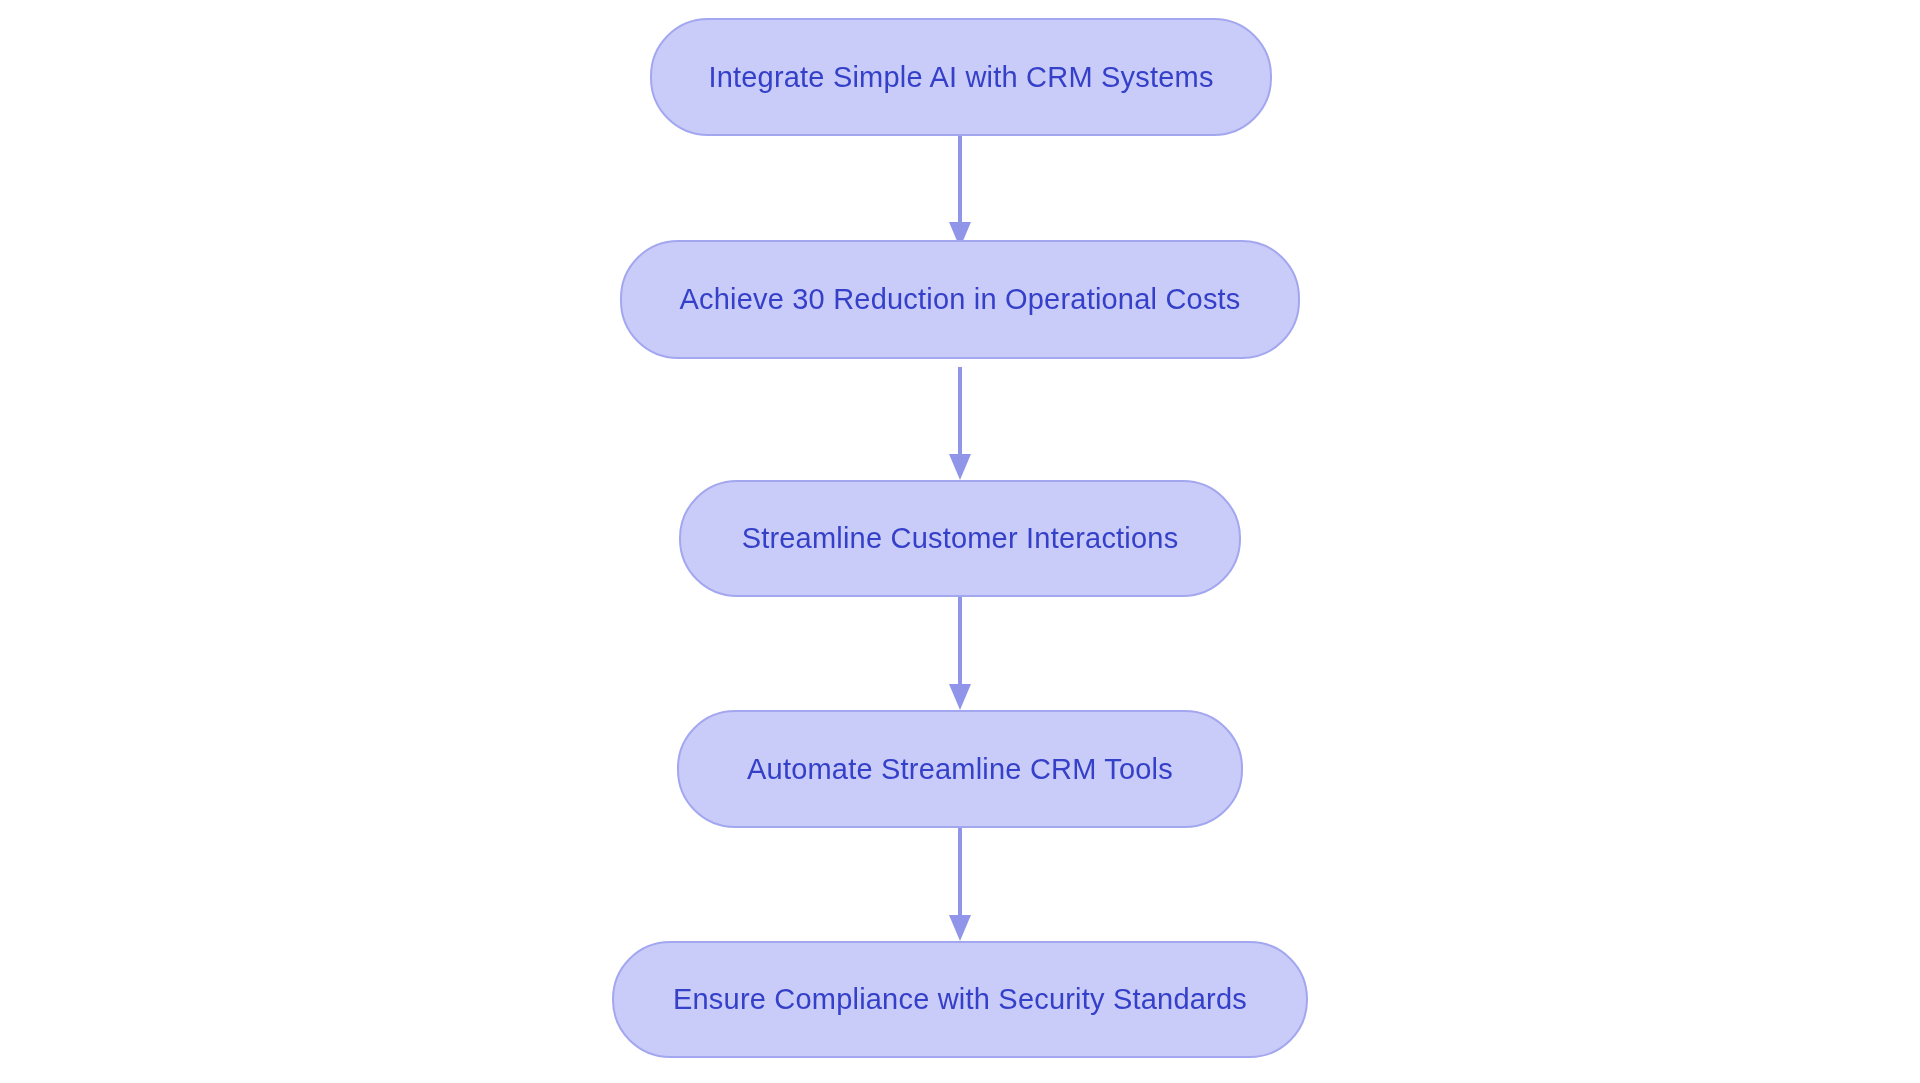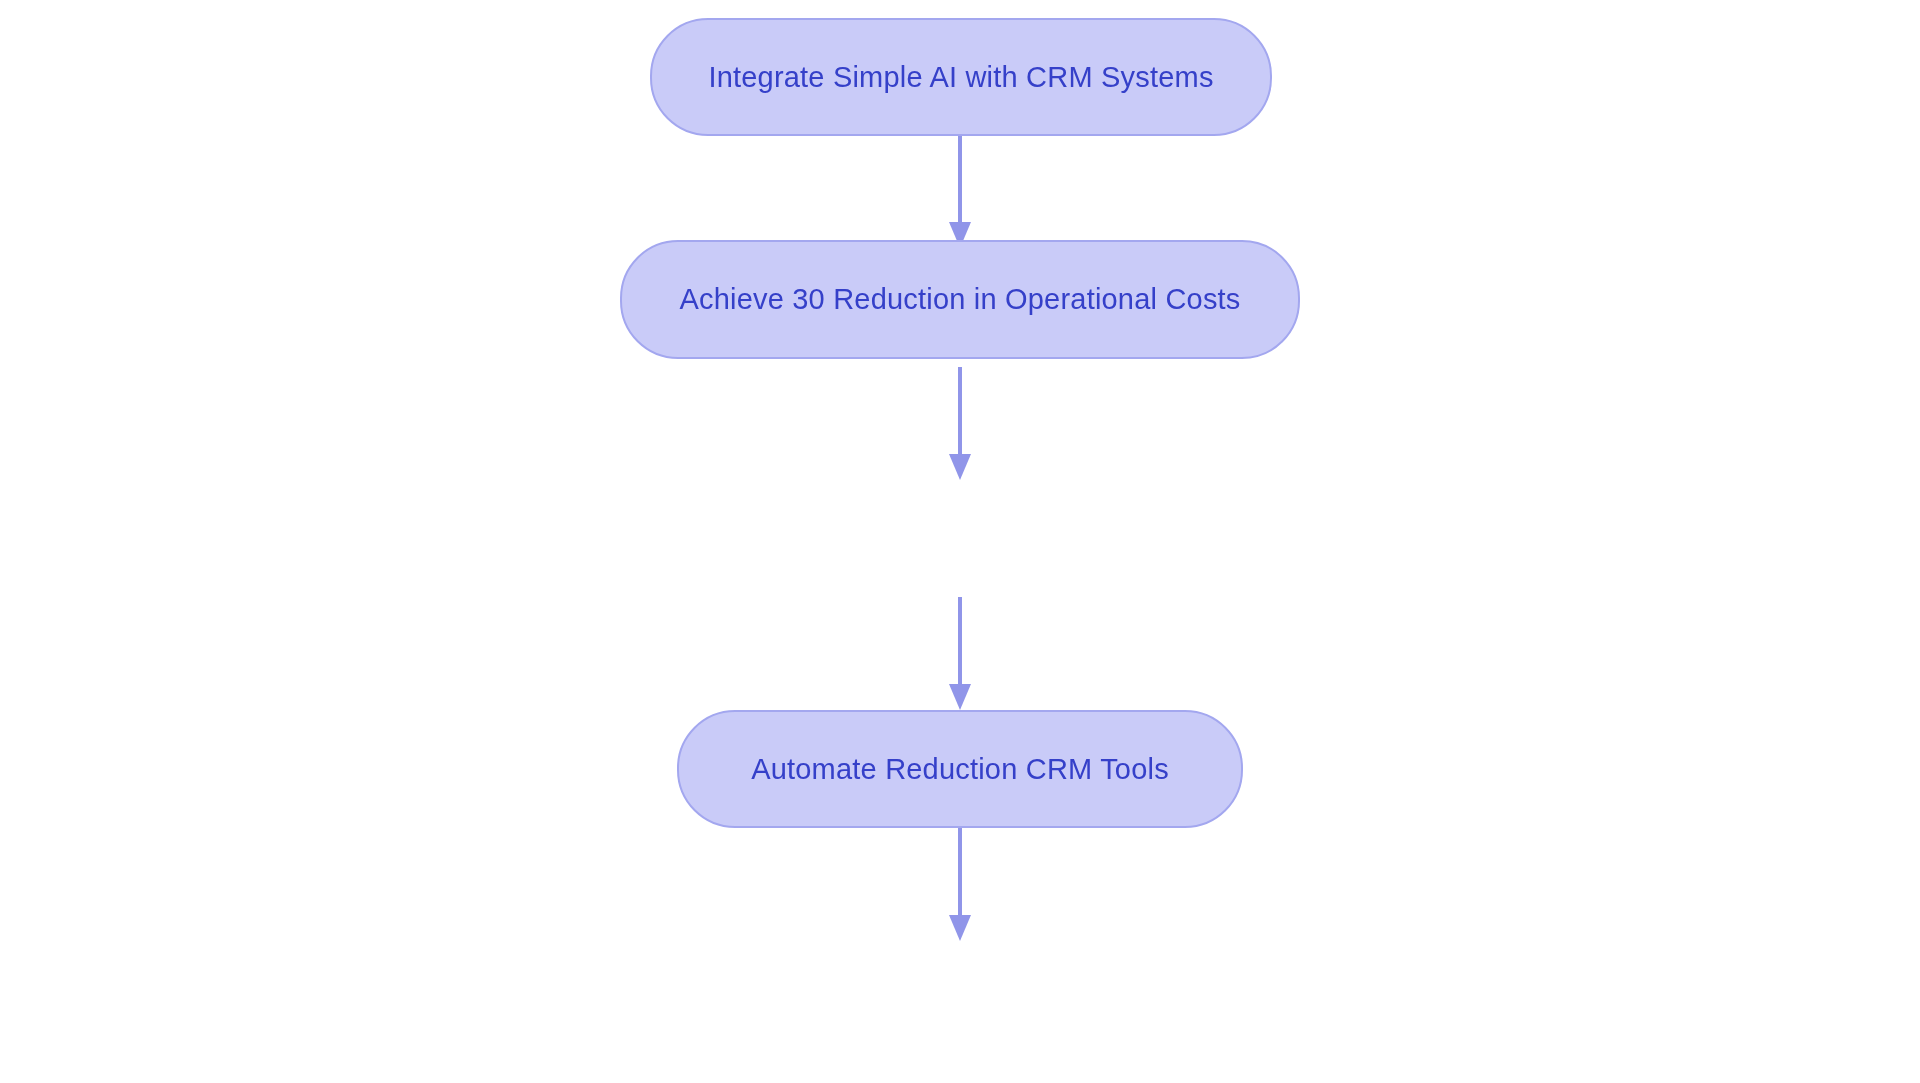--- a/index.html
+++ b/index.html
@@ -84,29 +84,35 @@
 
   <div class="node n2">
     <span class="node-label">Achieve 30 Reduction in Operational Costs</span>
   </div>
 
   <div class="arrow a2">
     <div class="arrow-line"></div>
     <div class="arrow-head"></div>
   </div>
 
+  <div class="node n3">
+    <span class="node-label">Streamline Customer Interactions</span>
+  </div>
 
   <div class="arrow a3">
     <div class="arrow-line"></div>
     <div class="arrow-head"></div>
   </div>
 
   <div class="node n4">
-    <span class="node-label">Automate Reduction CRM Tools</span>
+    <span class="node-label">Automate Streamline CRM Tools</span>
   </div>
 
   <div class="arrow a4">
     <div class="arrow-line"></div>
     <div class="arrow-head"></div>
   </div>
 
+  <div class="node n5">
+    <span class="node-label">Ensure Compliance with Security Standards</span>
+  </div>
 
 </div>
 
 </body></html>

